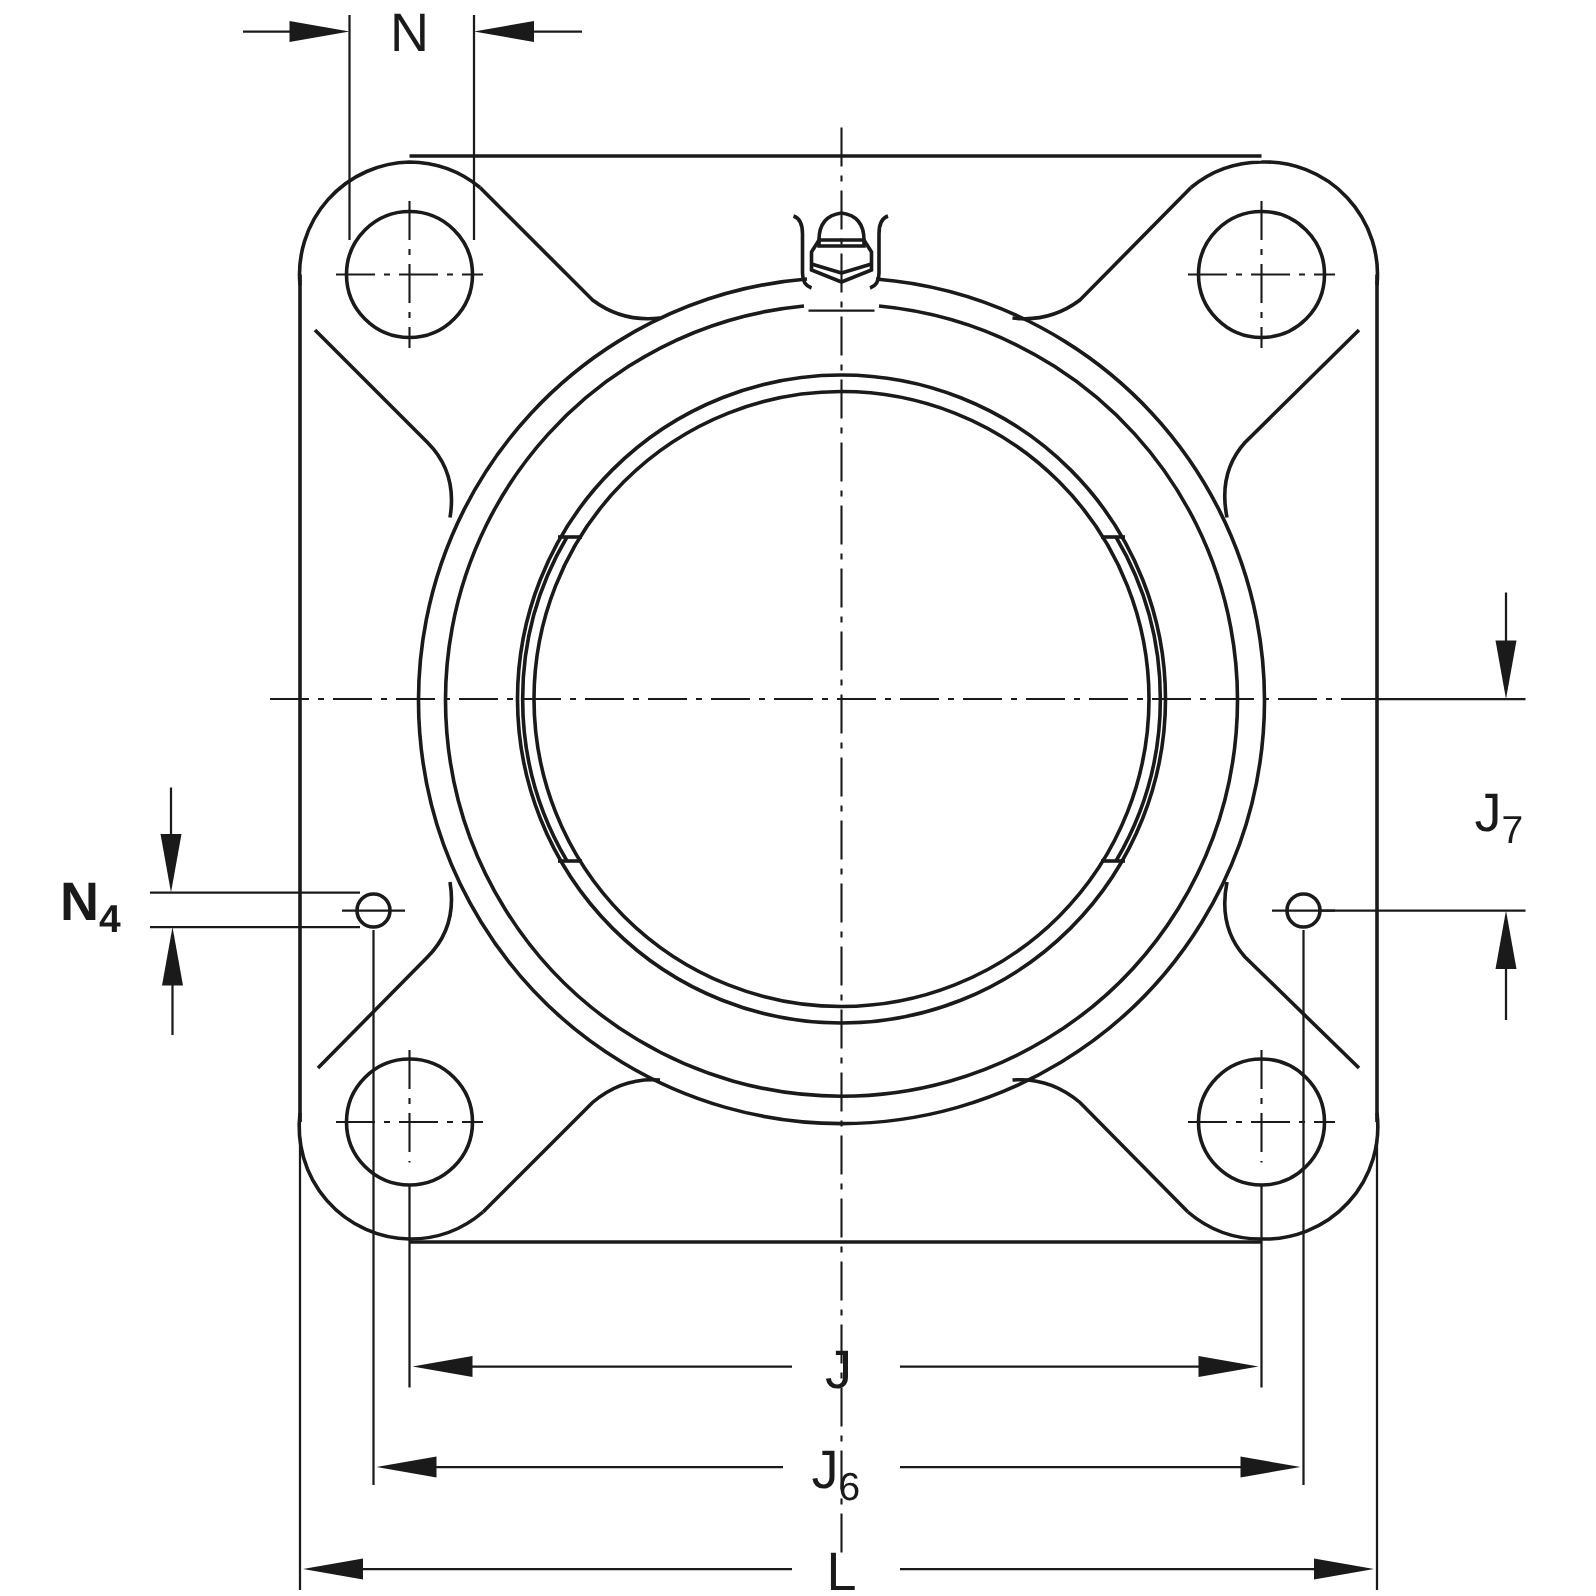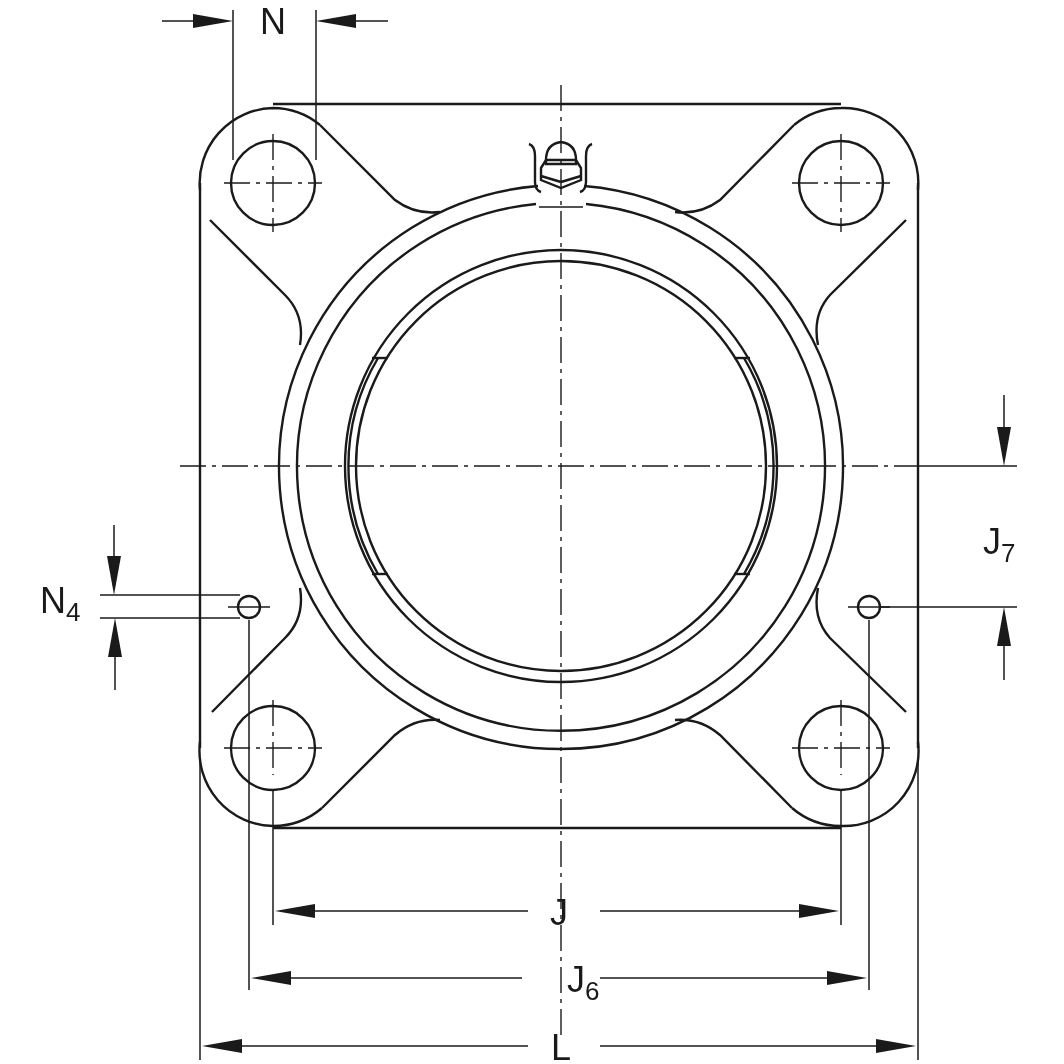--- a/index.html
+++ b/index.html
@@ -132,17 +132,17 @@
     <polygon class="arrow" points="867,978 827,971 827,985"></polygon>
 
     <line class="thin" x1="225" y1="1046" x2="528" y2="1046"></line>
     <line class="thin" x1="600" y1="1046" x2="893" y2="1046"></line>
     <polygon class="arrow" points="202,1046 242,1039 242,1053"></polygon>
     <polygon class="arrow" points="916,1046 876,1039 876,1053"></polygon>
   </g>
 </svg>
 
 <div class="lbl" style="left:260px;top:4px;"><span>N</span></div>
-<div class="lbl" style="left:40px;top:583px;"><span>N</span><sub>4</sub></div>
+<div class="lbl" style="left:40px;top:583px;font-weight:bold;"><span>N</span><sub>4</sub></div>
 <div class="lbl" style="left:983px;top:524px;"><span>J</span><sub>7</sub></div>
 <div class="lbl" style="left:550px;top:895px;"><span>J</span></div>
-<div class="lbl" style="left:541px;top:962px;margin-left:26px;"><span>J</span><sub>6</sub></div>
+<div class="lbl" style="left:541px;top:962px;"><span>J</span><sub>6</sub></div>
 <div class="lbl" style="left:551px;top:1030px;"><span>L</span></div>
 
 </body></html>

